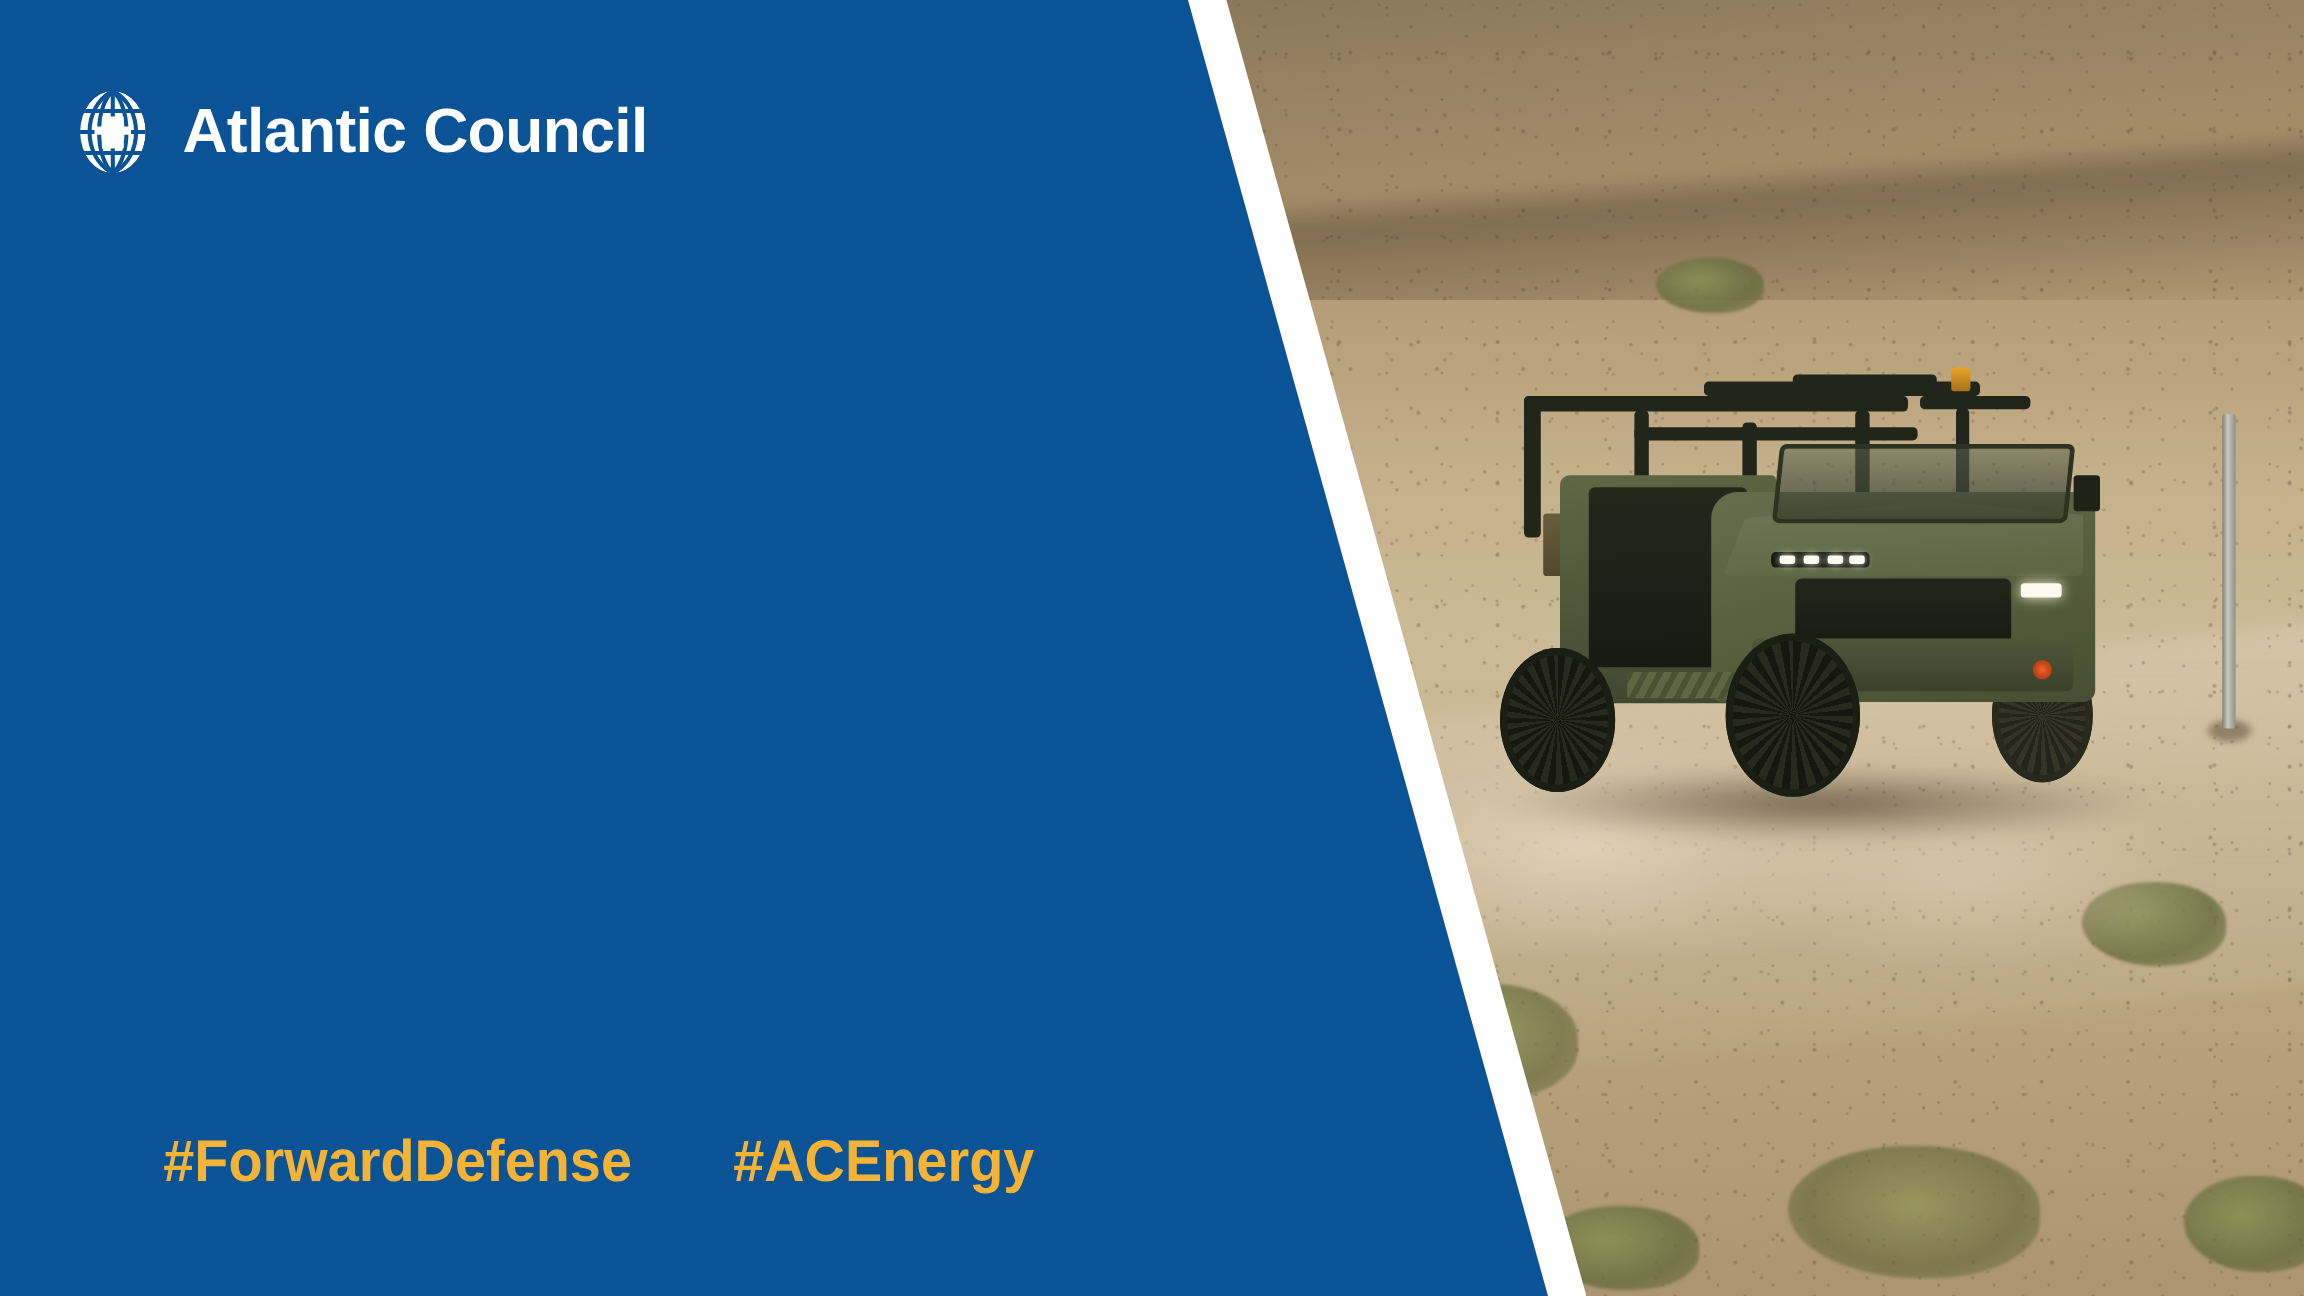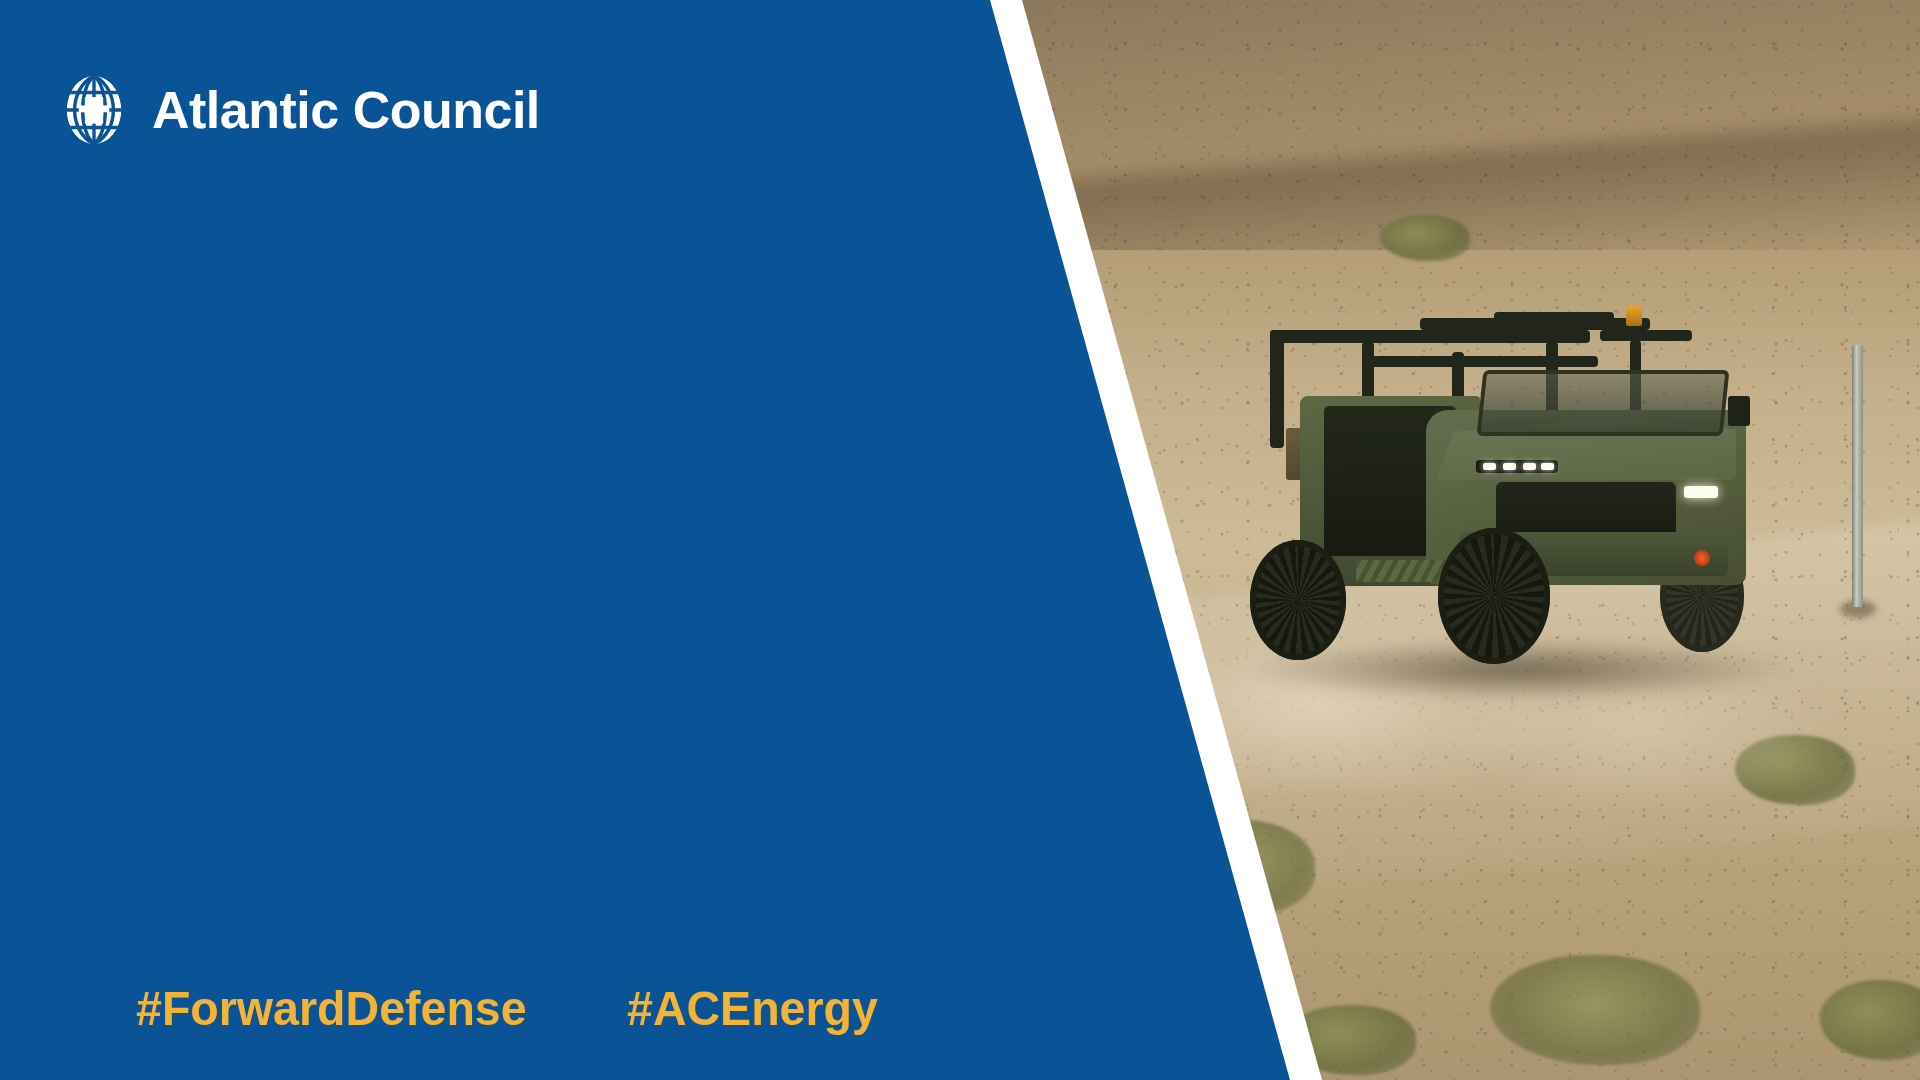--- a/index.html
+++ b/index.html
@@ -390,22 +390,21 @@
     transform-origin: left center;
   }
 
   
   .hashtags {
     position: absolute;
     left: 136px;
     top: 940px;
     display: flex;
     align-items: baseline;
-    gap: 80px;
-    margin-top: 40px;
+    gap: 64px;
   }
   .hashtag {
     color: #f5b335;
     font-size: 49px;
     font-weight: 700;
     letter-spacing: 0px;
     transform: scaleX(0.95);
     transform-origin: left center;
     white-space: nowrap;
   }

